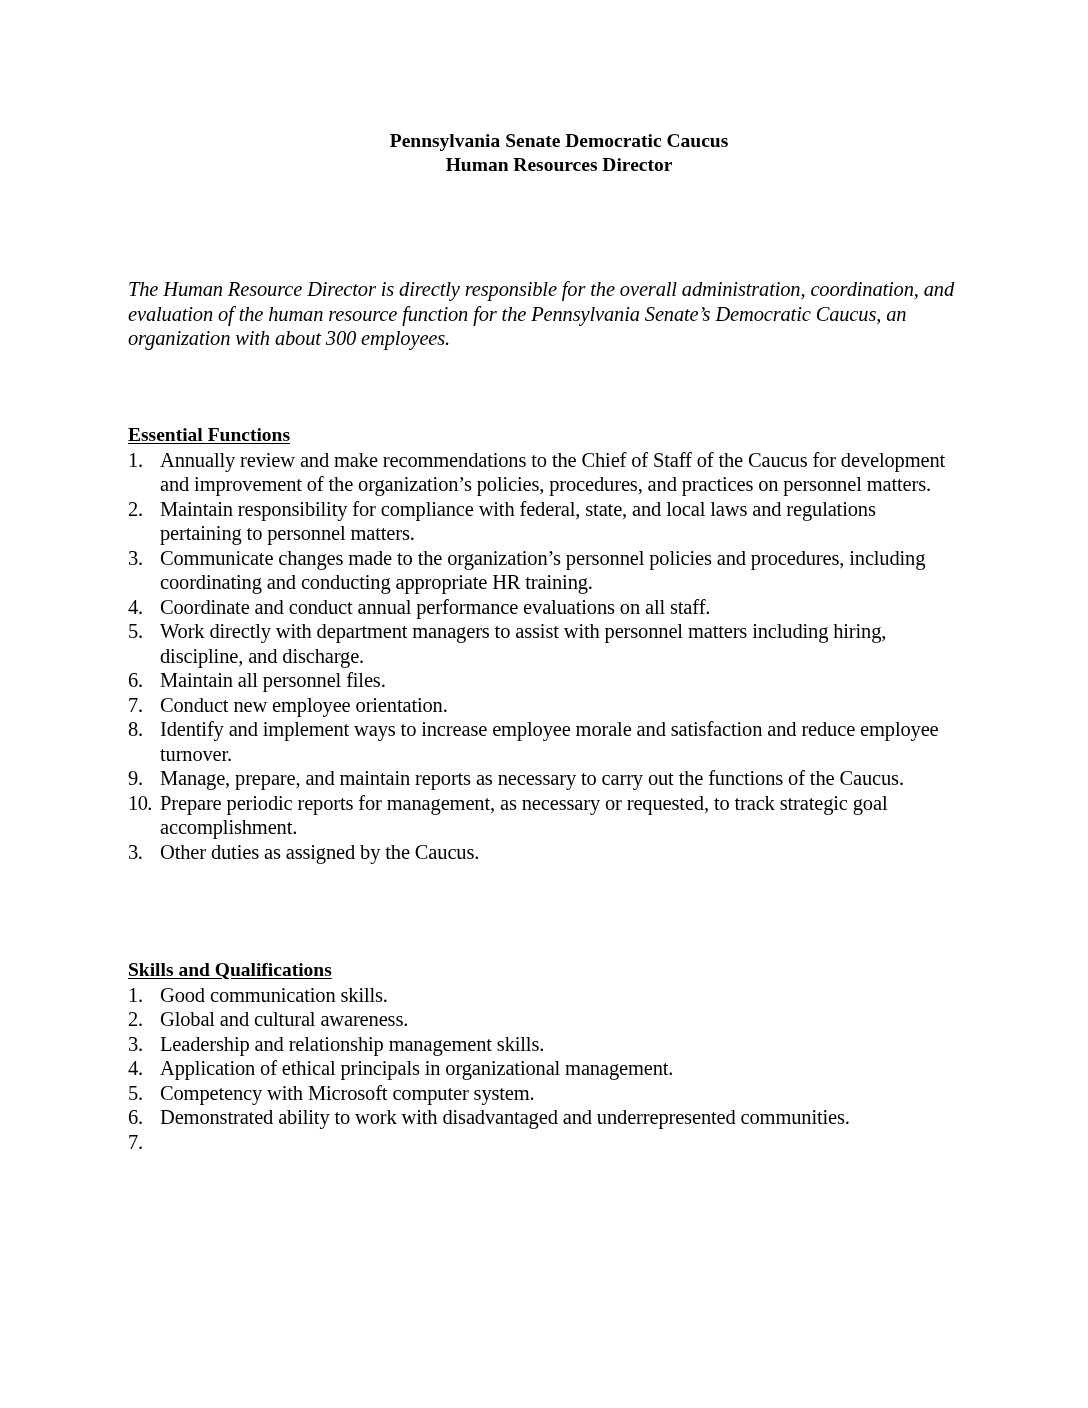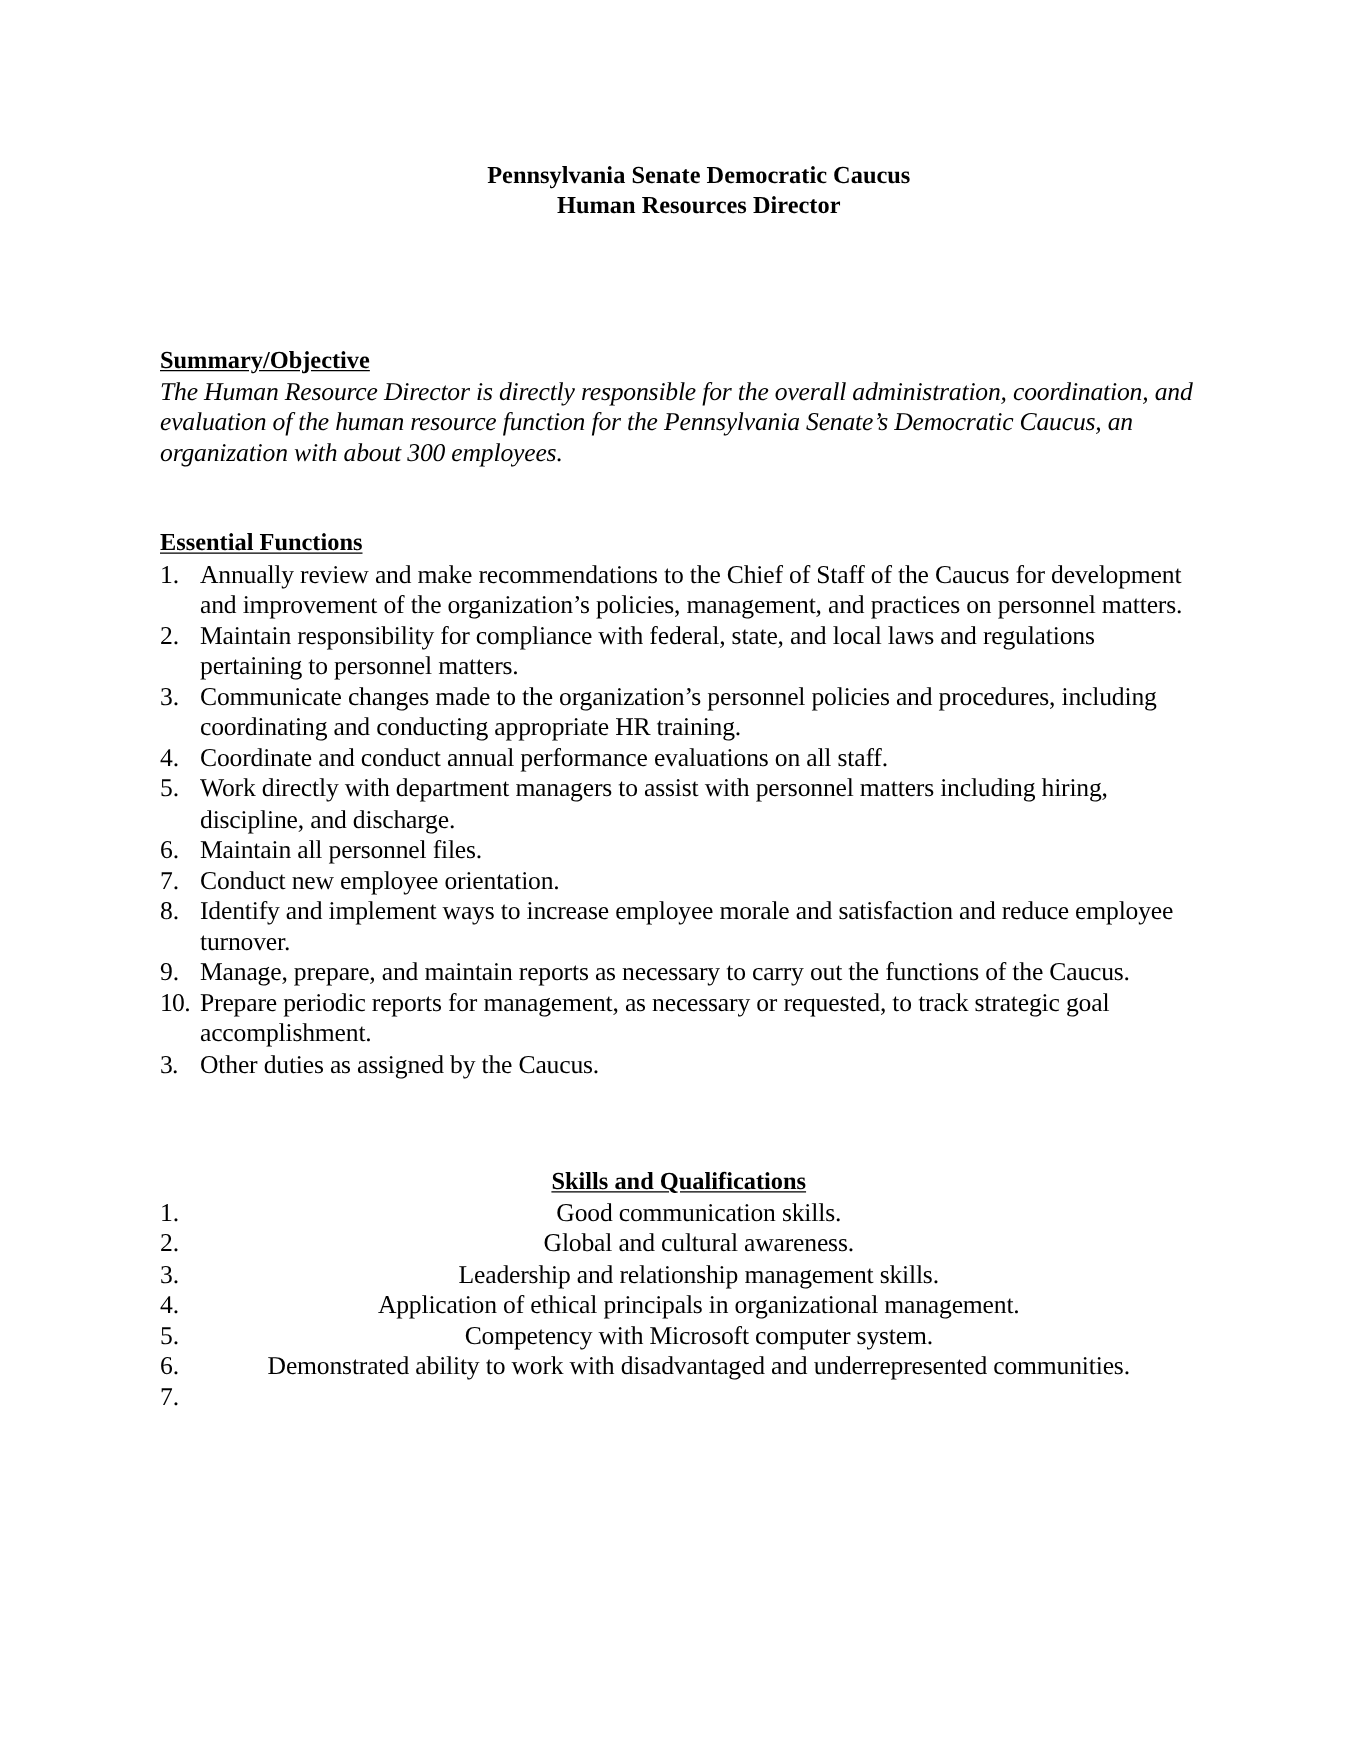--- a/index.html
+++ b/index.html
@@ -67,41 +67,40 @@
       position: absolute;
       left: 0;
       top: 0;
     }
     .list-num.wide {
       left: 0;
       letter-spacing: -0.6px;
     }
     #summary { top: 277px; }
     #essential { top: 423px; font-family: Liberation Serif, serif; }
-    #skills { top: 934px; text-align: center; }
+    #skills { top: 958px; }
   </style>
 </head>
 <body>
 
 <div class="page">
 
   <div class="title-block">
     <div>Pennsylvania Senate Democratic Caucus</div>
     <div>Human Resources Director</div>
   </div>
 
   <div class="section" id="summary">
-    <h2 class="section-heading">Summary/Objective</h2>
     <p class="para">The Human Resource Director is directly responsible for the overall administration, coordination, and evaluation of the human resource function for the Pennsylvania Senate’s Democratic Caucus, an organization with about 300 employees.</p>
   </div>
 
   <div class="section" id="essential">
     <h2 class="section-heading">Essential Functions</h2>
     <ol class="list">
-        <li class="list-item"><span class="list-num">1.</span><span>Annually review and make recommendations to the Chief of Staff of the Caucus for development and improvement of the organization’s policies, management, and practices on personnel matters.</span></li>
+        <li class="list-item"><span class="list-num">1.</span><span>Annually review and make recommendations to the Chief of Staff of the Caucus for development and improvement of the organization’s policies, procedures, and practices on personnel matters.</span></li>
         <li class="list-item"><span class="list-num">2.</span><span>Maintain responsibility for compliance with federal, state, and local laws and regulations pertaining to personnel matters.</span></li>
         <li class="list-item"><span class="list-num">3.</span><span>Communicate changes made to the organization’s personnel policies and procedures, including coordinating and conducting appropriate HR training.</span></li>
         <li class="list-item"><span class="list-num">4.</span><span>Coordinate and conduct annual performance evaluations on all staff.</span></li>
         <li class="list-item"><span class="list-num">5.</span><span>Work directly with department managers to assist with personnel matters including hiring, discipline, and discharge.</span></li>
         <li class="list-item"><span class="list-num">6.</span><span>Maintain all personnel files.</span></li>
         <li class="list-item"><span class="list-num">7.</span><span>Conduct new employee orientation.</span></li>
         <li class="list-item"><span class="list-num">8.</span><span>Identify and implement ways to increase employee morale and satisfaction and reduce employee turnover.</span></li>
         <li class="list-item"><span class="list-num">9.</span><span>Manage, prepare, and maintain reports as necessary to carry out the functions of the Caucus.</span></li>
         <li class="list-item"><span class="list-num wide">10.</span><span>Prepare periodic reports for management, as necessary or requested, to track strategic goal accomplishment.</span></li>
         <li class="list-item"><span class="list-num wide">3.</span><span>Other duties as assigned by the Caucus.</span></li>

